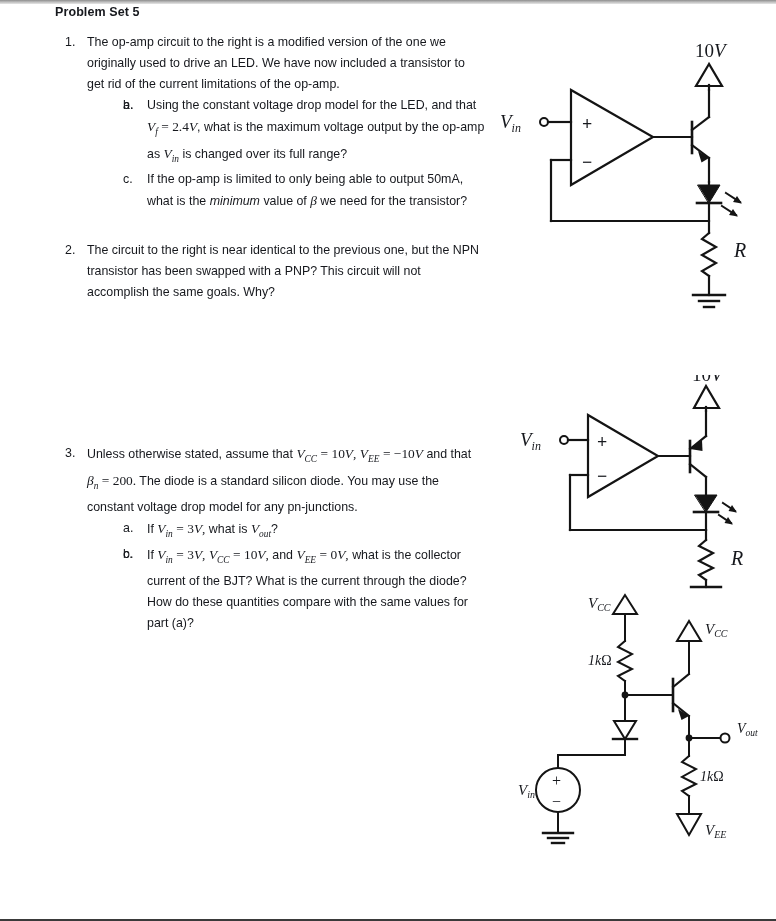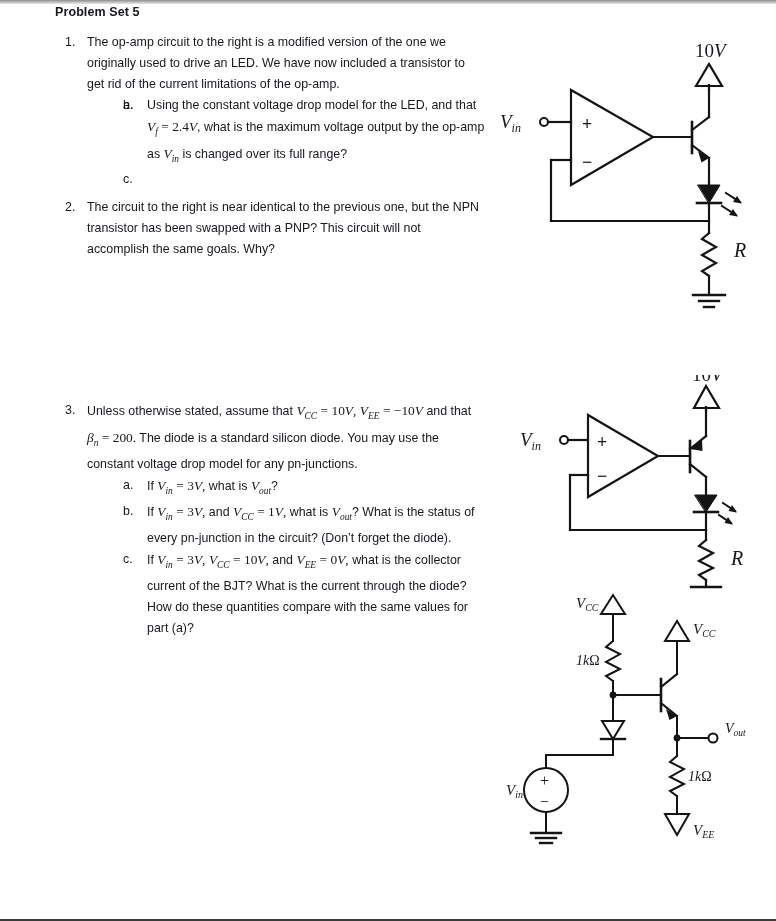--- a/index.html
+++ b/index.html
@@ -120,20 +120,21 @@
           <span class="marker">a.</span>
         </div>
 
         <div class="item">
           <span class="marker">b.</span>
           <span>Using the constant voltage drop model for the LED, and that <span class="m">V<sub>f</sub></span> <span class="m" style="font-style:normal">= 2.4<span class="mi">V</span></span>, what is the maximum voltage output by the op-amp as <span class="m">V<sub>in</sub></span> is changed over its full range?</span>
         </div>
 
         <div class="item">
           <span class="marker">c.</span>
+          <span>If the op-amp is limited to only being able to output 50mA, what is the <em>minimum</em> value of <span class="m">β</span> we need for the transistor?</span>
         </div>
 
       </div>
     </div>
 
     <div class="gap-1"></div>
 
     <div class="item blk">
       <span class="marker">2.</span>
       <span>The circuit to the right is near identical to the previous one, but the NPN transistor has been swapped with a PNP? This circuit will not accomplish the same goals. Why?</span>
@@ -146,21 +147,20 @@
       <span>Unless otherwise stated, assume that <span class="m">V<sub>CC</sub></span> <span class="m" style="font-style:normal">= 10<span class="mi">V</span>,</span> <span class="m">V<sub>EE</sub></span> <span class="m" style="font-style:normal">= −10<span class="mi">V</span></span> and that <span class="m">β<sub>n</sub></span> <span class="m" style="font-style:normal">= 200.</span> The diode is a standard silicon diode. You may use the constant voltage drop model for any pn-junctions.</span>
       <div class="sub">
 
         <div class="item">
           <span class="marker">a.</span>
           <span>If <span class="m">V<sub>in</sub></span> <span class="m" style="font-style:normal">= 3<span class="mi">V</span>,</span> what is <span class="m">V<sub>out</sub></span>?</span>
         </div>
 
         <div class="item">
           <span class="marker">b.</span>
-          <span>If <span class="m">V<sub>in</sub></span> <span class="m" style="font-style:normal">= 3<span class="mi">V</span>,</span> and <span class="m">V<sub>CC</sub></span> <span class="m" style="font-style:normal">= 1<span class="mi">V</span>,</span> what is <span class="m">V<sub>out</sub></span>? What is the status of every pn-junction in the circuit? (Don’t forget the diode).</span>
         </div>
 
         <div class="item">
           <span class="marker">c.</span>
           <span>If <span class="m">V<sub>in</sub></span> <span class="m" style="font-style:normal">= 3<span class="mi">V</span>,</span> <span class="m">V<sub>CC</sub></span> <span class="m" style="font-style:normal">= 10<span class="mi">V</span>,</span> and <span class="m">V<sub>EE</sub></span> <span class="m" style="font-style:normal">= 0<span class="mi">V</span>,</span> what is the collector current of the BJT? What is the current through the diode? How do these quantities compare with the same values for part (a)?</span>
         </div>
 
       </div>
     </div>
 
@@ -262,21 +262,21 @@
       </g>
 
       <text class="lbl-up" x="202" y="6" font-size="19">10<tspan font-style="italic">V</tspan></text>
       <text class="lbl" x="30" y="71" font-size="19">V<tspan font-size="12" dy="4">in</tspan></text>
       <text class="lbl-up" x="107" y="73" font-size="18" font-weight="bold">+</text>
       <text class="lbl-up" x="107" y="107" font-size="18" font-weight="bold">−</text>
       <text class="lbl" x="241" y="190" font-size="20">R</text>
     </svg>
   </div>
 
-  <div class="circuit" style="left:488px; top:583px;">
+  <div class="circuit" style="left:500px; top:583px;">
     <svg width="276" height="280" viewBox="0 0 276 280">
       <g stroke="#141414" stroke-width="2" fill="none" stroke-linecap="square">
 
         <polygon points="125,12 113,31 137,31" fill="none" stroke="#141414" stroke-width="2"></polygon>
         <line x1="125" y1="31" x2="125" y2="58"></line>
 
         <path d="M125 58 L118 64 L132 71 L118 79 L132 86 L118 93 L125 98" stroke-width="2"></path>
         <line x1="125" y1="98" x2="125" y2="112"></line>
 
         <circle cx="125" cy="112" r="3.4" fill="#141414" stroke="none"></circle>

